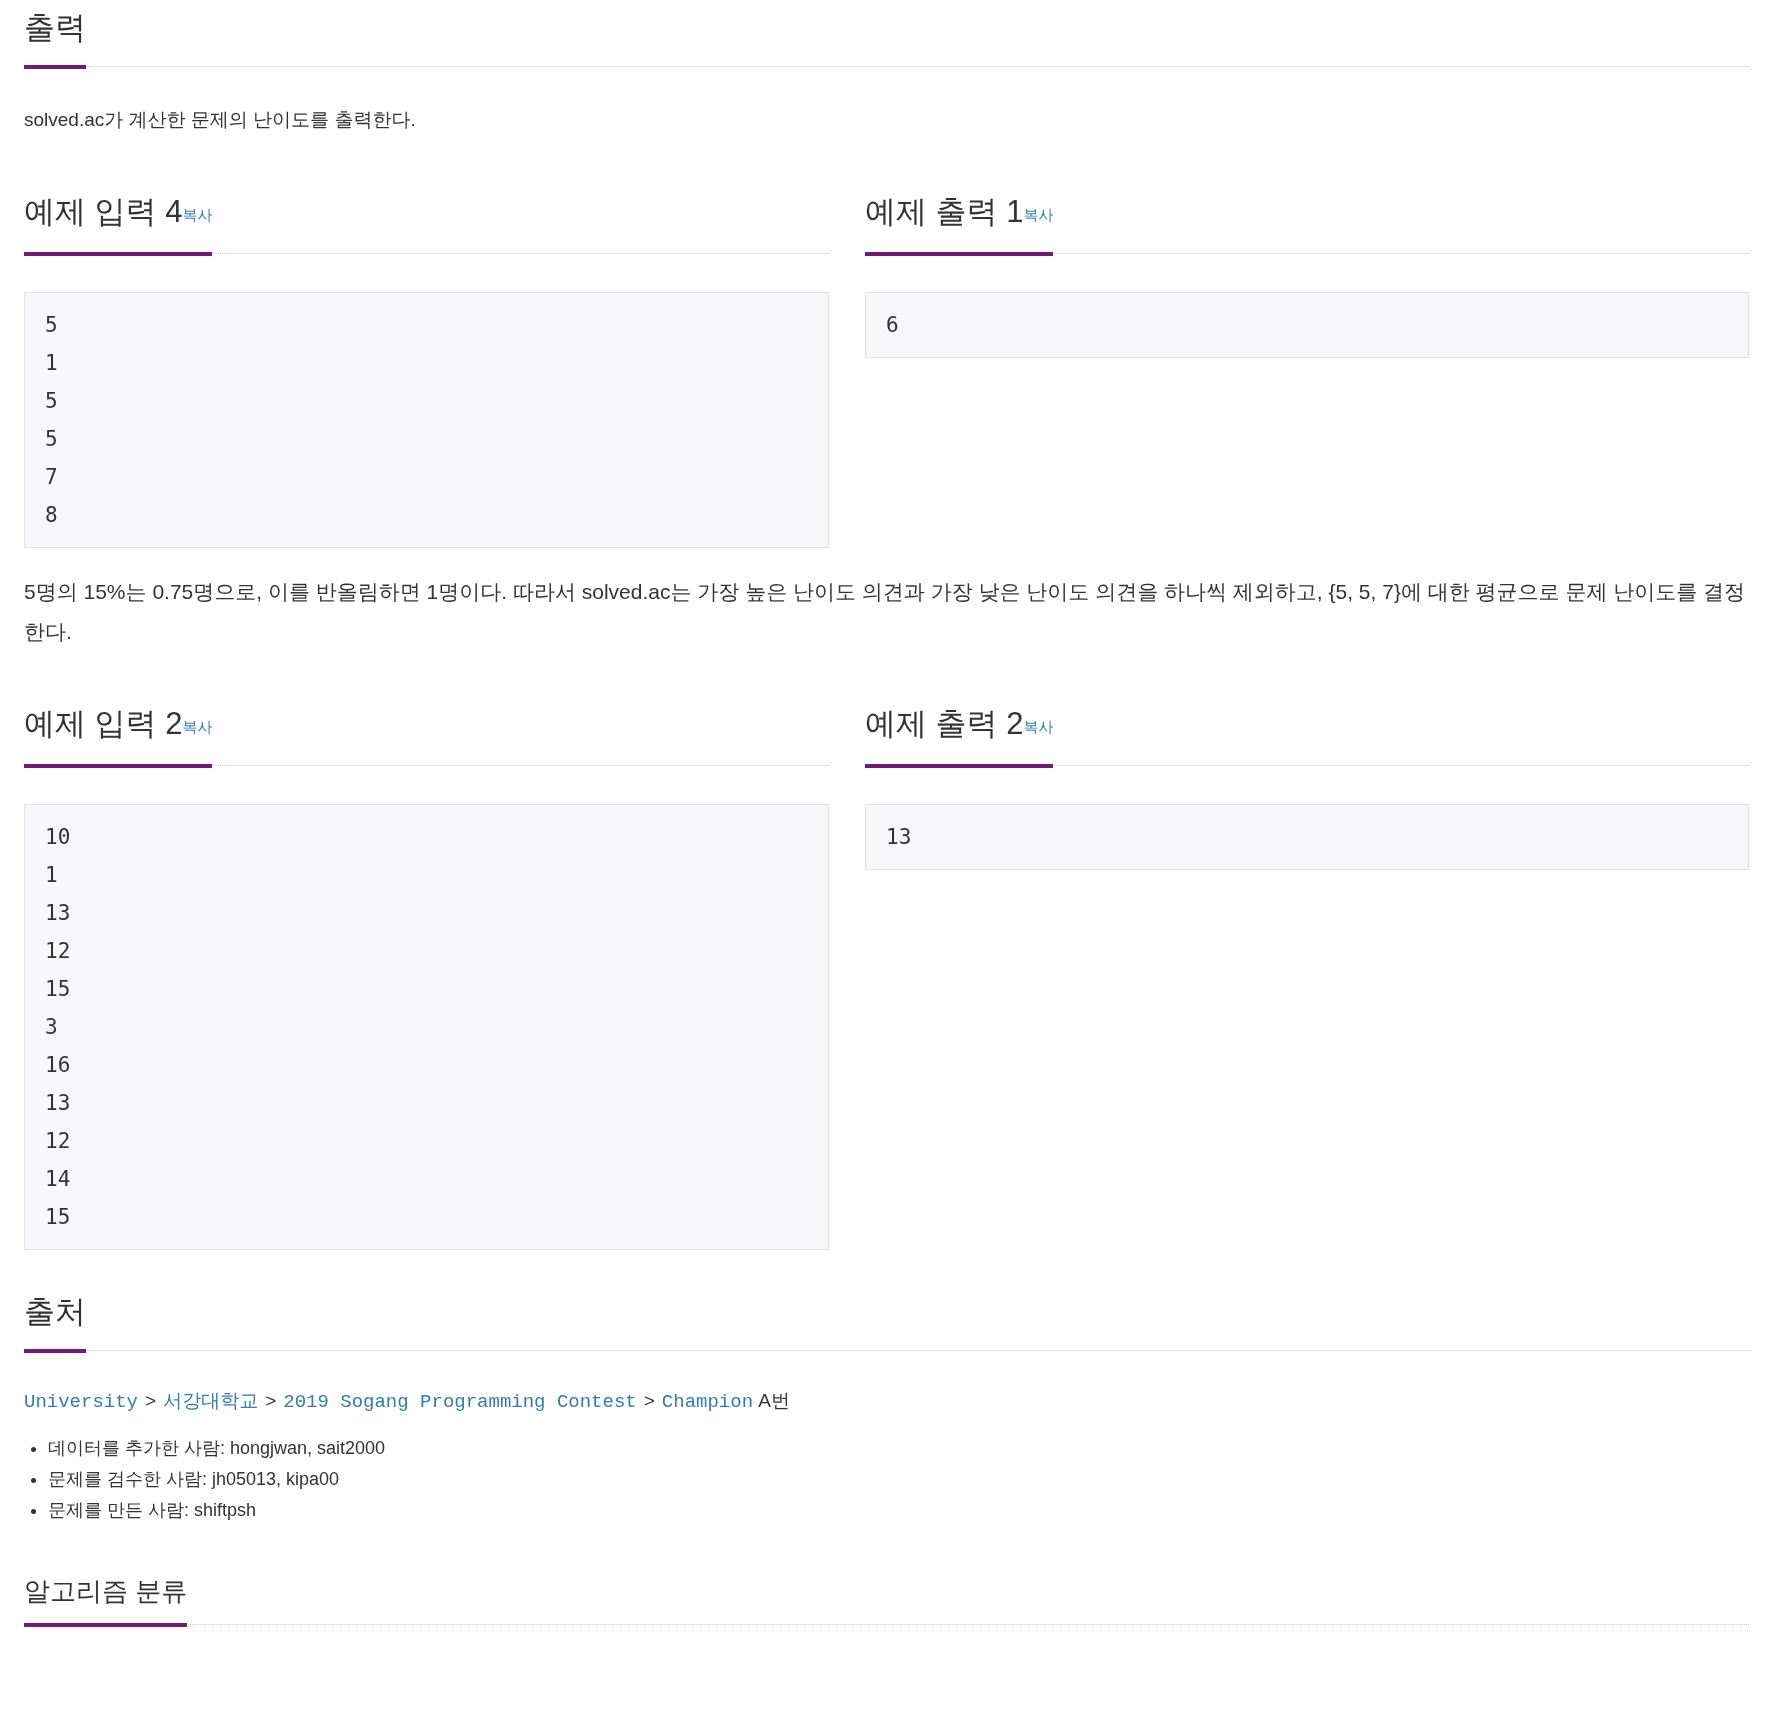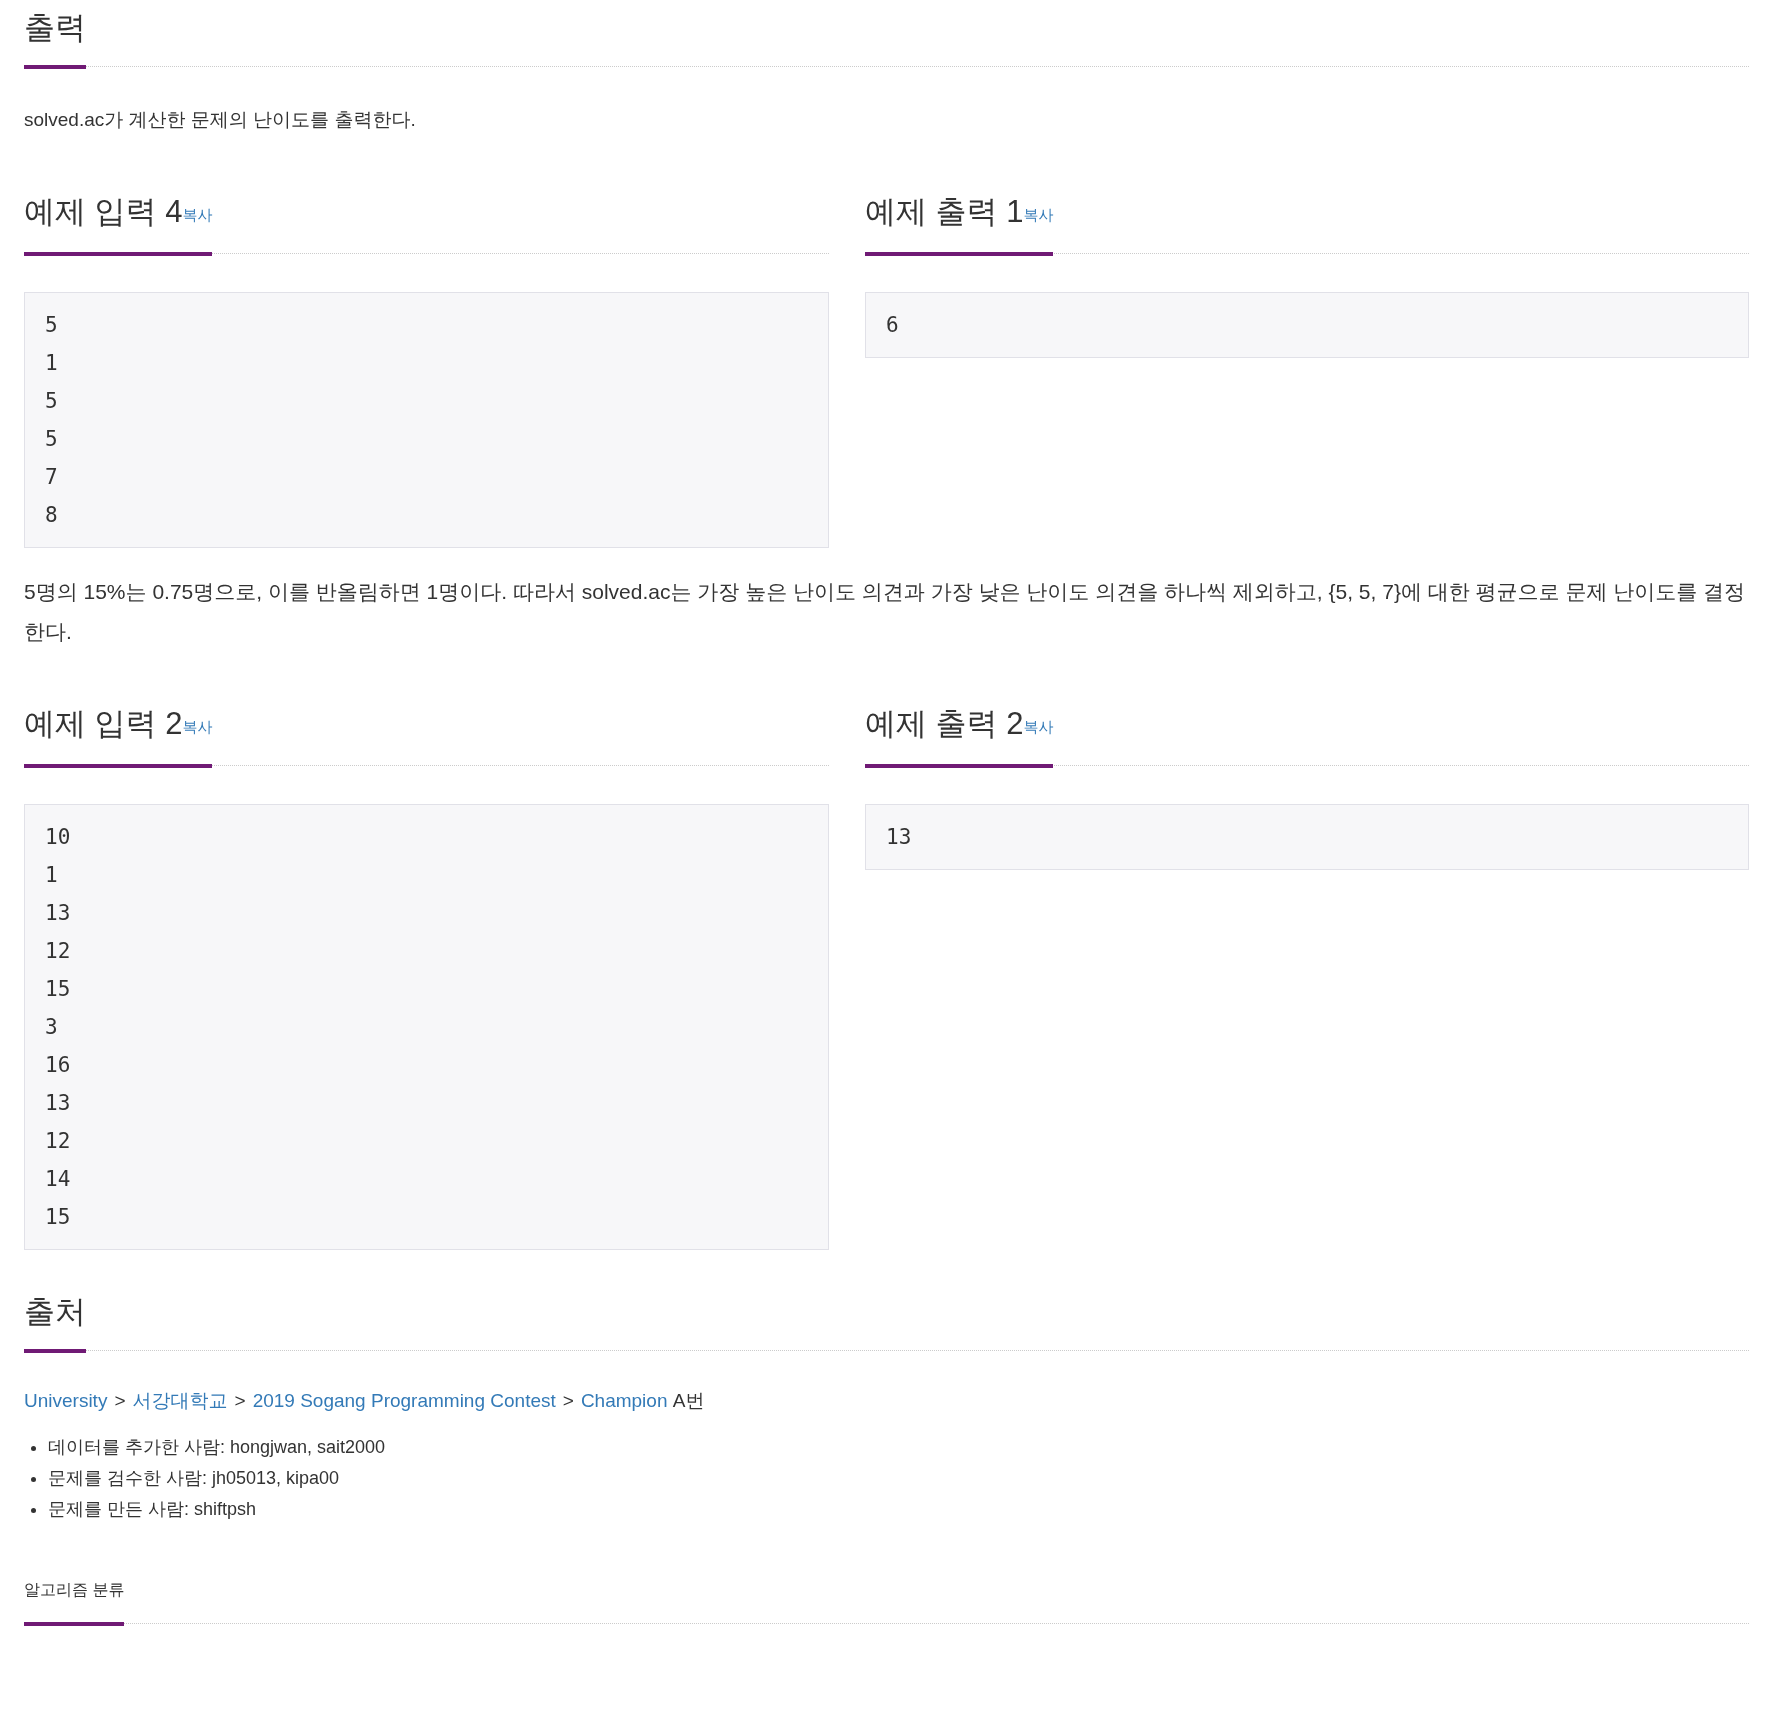--- a/index.html
+++ b/index.html
@@ -25,21 +25,21 @@
     display: inline-block;
     margin: 0 0 -3px 0;
     padding: 0 0 15px 0;
     border-bottom: 4px solid #701a75;
     font-size: 31px;
     font-weight: 400;
     line-height: 44px;
     color: #333333;
   }
   .headline.small .hl {
-    font-size: 16px;
+    font-size: 26px;
     line-height: 38px;
     padding-bottom: 13px;
   }
   .copy-link {
     font-size: 15px;
     font-weight: 400;
     color: #337ab7;
     text-decoration: none;
     margin-left: 0;
     cursor: pointer;
@@ -85,20 +85,21 @@
   .source-section { margin-top: 40px; }
   .breadcrumb {
     font-size: 19px;
     line-height: 28px;
     margin: 36px 0 0 0;
   }
   .breadcrumb a {
     color: #337ab7;
     text-decoration: none;
     cursor: pointer;
+    font-family: Liberation Mono, monospace;
   }
   .breadcrumb .sep {
     color: #333333;
     margin: 0 7px;
   }
   .breadcrumb .plain { color: #333333; }
 
   ul.plain-list {
     margin: 17px 0 0 0;
     padding: 0 0 0 24px;

